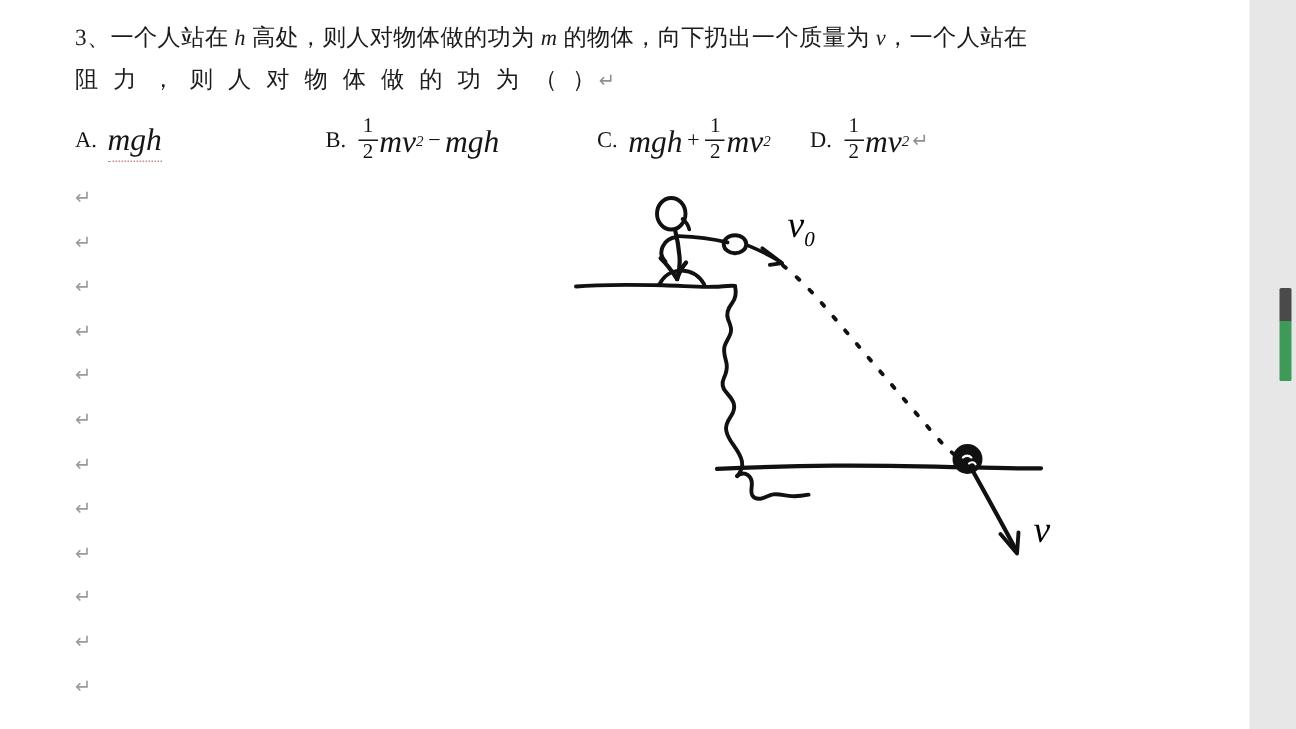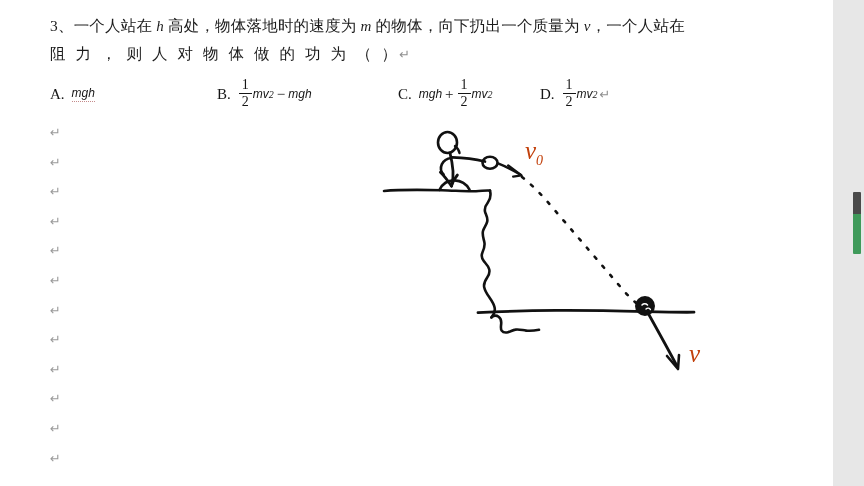--- a/index.html
+++ b/index.html
@@ -80,22 +80,22 @@
     white-space: nowrap;
   }
   .opt-letter {
     font-family: "Liberation Serif", serif;
     font-style: normal;
     margin-right: 7px;
     font-size: 15px;
   }
   .mi {
     font-style: italic;
-    font-family: Liberation Sans, sans-serif;
-    font-size: 12px;
+    font-family: Liberation Serif, serif;
+    font-size: 21px;
   }
   .sup {
     font-size: 10px;
     vertical-align: super;
     font-style: italic;
   }
   .frac {
     display: inline-flex;
     flex-direction: column;
     align-items: center;
@@ -152,21 +152,21 @@
     top: 125px;
     width: 360px;
     height: 260px;
   }
   #drawing svg { display: block; }
 
   .hw-label {
     position: absolute;
     font-family: "Liberation Serif", serif;
     font-style: italic;
-    color: #c2410c;
+    color: #000000;
     pointer-events: none;
   }
 
   
   #scrollbar-track {
     position: absolute;
     right: 0px;
     top: 0px;
     width: 15px;
     height: 486px;
@@ -184,21 +184,21 @@
 </style>
 </head>
 <body>
 
 <div id="viewport">
 
   <div id="page">
 
     <div id="question-block">
       <div class="q-line">
-        <span>3、</span><span>一个人站在 </span><span class="var-i">h</span><span> 高处，物体落地时的速度为 </span><span class="var-i">m</span><span> 的物体，向下扔出一个质量为 </span><span class="var-i">v</span><span>，一个人站在</span>
+        <span>3、</span><span>一个人站在 </span><span class="var-i">h</span><span> 高处，则人对物体做的功为 </span><span class="var-i">m</span><span> 的物体，向下扔出一个质量为 </span><span class="var-i">v</span><span>，一个人站在</span>
       </div>
       <div class="q-line">
         <span class="q-paren">阻力，则人对物体做的功为（</span><span>）</span><span class="pilcrow-inline">↵</span>
       </div>
     </div>
 
     <div id="options-row">
 
       <div class="opt" style="left:0px;">
         <span class="opt-letter">A.</span>

